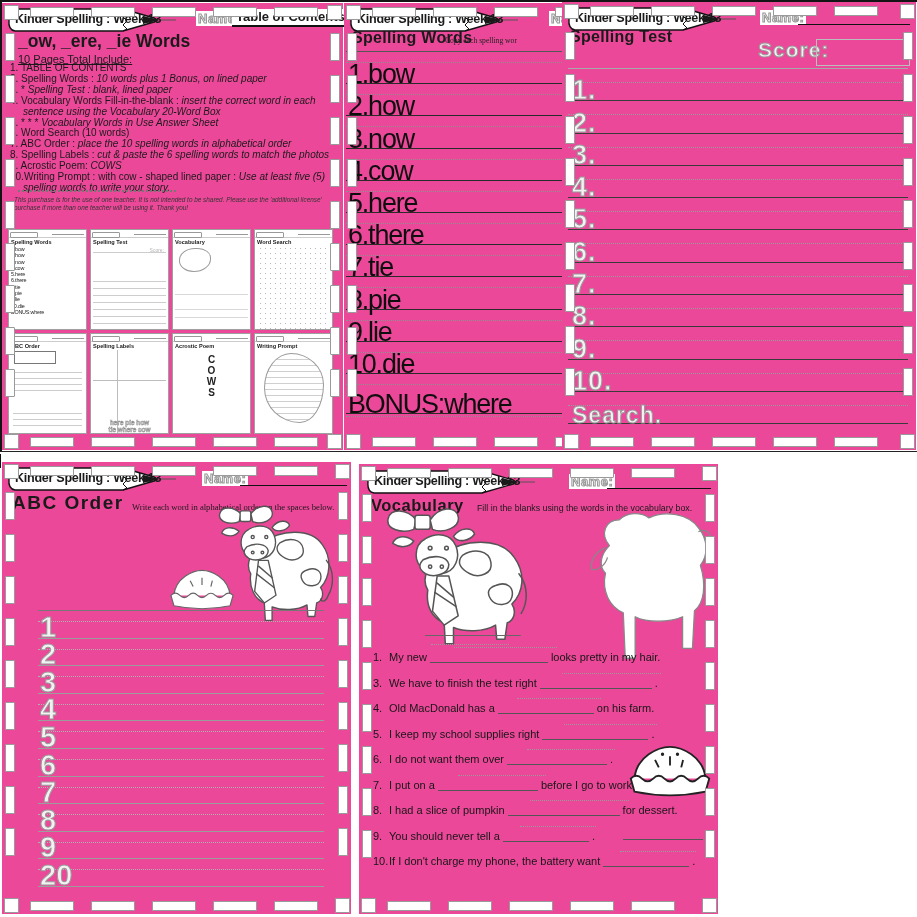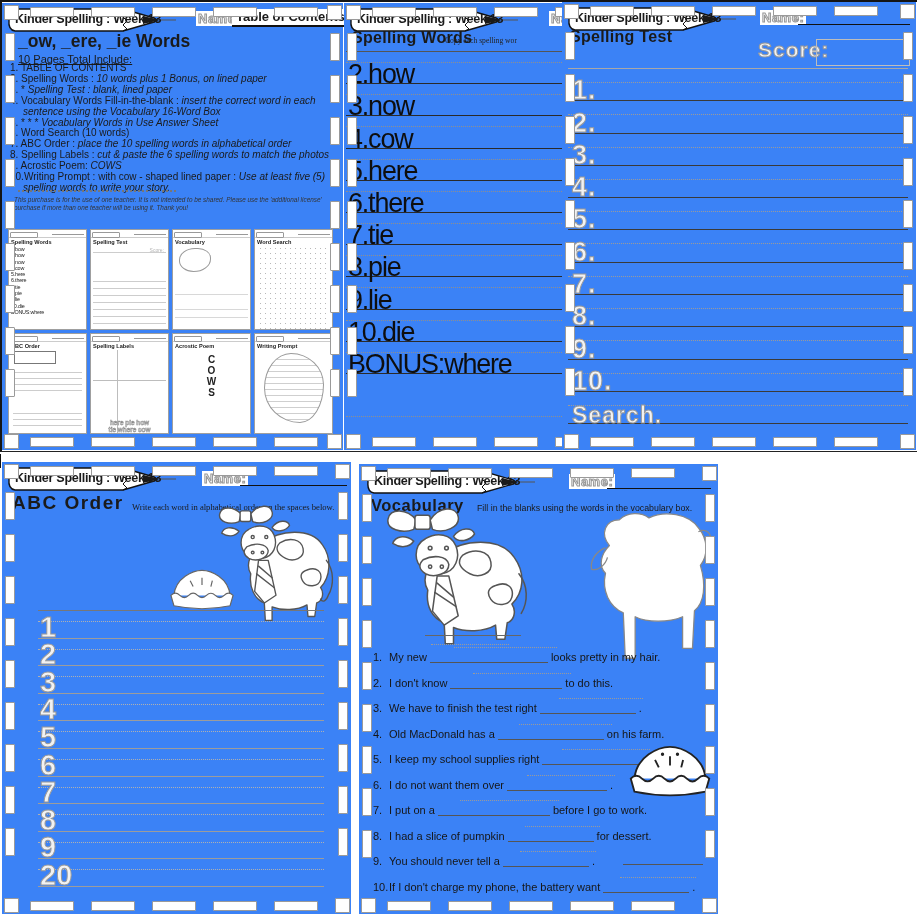--- a/index.html
+++ b/index.html
@@ -3,21 +3,21 @@
 <meta charset="utf-8">
 <style>
   html,body{margin:0;padding:0;background:#fff;}
   #canvas{position:relative;width:917px;height:917px;background:#fff;overflow:hidden;
           font-family:"Liberation Sans",sans-serif;color:#1a1a1a;}
   #top-line{position:absolute;left:0;top:0;width:917px;height:2px;background:#141414;}
   #left-line{position:absolute;left:0;top:0;width:2px;height:452px;background:#141414;}
   #sep-line{position:absolute;left:0;top:451px;width:917px;height:1px;background:#222;}
   #left-tick{position:absolute;left:0;top:454px;width:1px;height:14px;background:#111;}
 
-  .page{position:absolute;background:#3b82f6;text-decoration:underline;}
+  .page{position:absolute;background:#ec4899;text-decoration:underline;}
   .page-inner{position:relative;height:100%;}
   #page-words{overflow:hidden;}
 
   
   .frame{position:absolute;inset:0;pointer-events:none;}
   .frame i{position:absolute;border:1px solid #9a9a9a;background:#fff;border-radius:1px;}
   .frame .corner{width:13px;height:13px;background:#fff;border:1px solid #9a9a9a;}
 
   
   .pencil{position:absolute;left:4px;top:4px;width:172px;height:26px;}
@@ -165,21 +165,21 @@
       </div>
       <span class="name-label outline" style="left:194px;top:8px;">Name:</span>
       <div class="toc-name-value">Table of Contents</div>
       <div class="toc-title">_ow, _ere, _ie Words</div>
       <div class="toc-sub">10 Pages Total Include:</div>
       <ol class="toc-list">
 
       <li class="toc-item"><span>1. TABLE OF CONTENTS</span><i class="it"></i></li>
           <li class="toc-item"><span>2. Spelling Words : </span><i class="it">10 words plus 1 Bonus, on lined paper</i></li>
           <li class="toc-item"><span>3. * </span><i class="it">Spelling Test : blank, lined paper</i></li>
-          <li class="toc-item"><span>4. Vocabulary Words Fill-in-the-blank : </span><i class="it">insert the correct word in each sentence using the Vocabulary 16-Word Box</i></li>
+          <li class="toc-item"><span>4. Vocabulary Words Fill-in-the-blank : </span><i class="it">insert the correct word in each sentence using the Vocabulary 20-Word Box</i></li>
           <li class="toc-item"><span>5. * * * </span><i class="it">Vocabulary Words in Use Answer Sheet</i></li>
           <li class="toc-item"><span>6. Word Search (10 words)</span><i class="it"></i></li>
           <li class="toc-item"><span>7. ABC Order : </span><i class="it">place the 10 spelling words in alphabetical order</i></li>
           <li class="toc-item"><span>8. Spelling Labels : </span><i class="it">cut &amp; paste the 6 spelling words to match the photos</i></li>
           <li class="toc-item"><span>9. Acrostic Poem: </span><i class="it">COWS</i></li>
           <li class="toc-item"><span>10.Writing Prompt : with cow - shaped lined paper : </span><i class="it">Use at least five (5) spelling words to write your story.</i></li>
         </ol>
       <div class="toc-dots"></div>
       <div class="fine-print">This purchase is for the use of one teacher. It is not intended to be shared. Please use the 'additional license' purchase if more than one teacher will be using it. Thank you!</div>
       <div class="thumb-grid">
@@ -285,20 +285,23 @@
           <polygon points="137,9 154,13 137,17" fill="#1a1a1a"></polygon>
           <line x1="154" y1="13" x2="170" y2="13" stroke="#555" stroke-width="1"></line>
         </svg>
         <span class="ptext">Kinder Spelling : Week 13</span>
       </div>
       <span class="name-label outline" style="left:205px;top:8px;">Name:</span>
       <div class="pw-title">Spelling Words</div>
       <div class="pw-instr">Copy each spelling wor</div>
       <div class="sw-rows">
 
+      <div class="sw-row">
+            <span class="sw-word">1.bow</span>
+          </div>
           <div class="sw-row">
             <span class="sw-word">2.how</span>
           </div>
           <div class="sw-row">
             <span class="sw-word">3.now</span>
           </div>
           <div class="sw-row">
             <span class="sw-word">4.cow</span>
           </div>
           <div class="sw-row">
@@ -597,21 +600,20 @@
             <path d="M24 40 C14 44 8 54 10 62 C16 64 24 58 26 50" fill="none"></path>
             <path d="M118 24 C126 20 132 26 130 34" fill="none"></path>
           </g>
         </svg>
       </div>
       <div class="vo-line-solid"></div>
       <div class="vo-line-dotted"></div>
       <div class="sentences">
 
       <div class="sent"><span class="s-num">1.</span><span>My new</span><span class="blank"></span><span>looks pretty in my hair.</span></div>
-          <div class="sent"><span class="s-num">2.</span><span>I don't know</span><span class="blank"></span><span>to do this.</span></div>
           <div class="sent"><span class="s-num">3.</span><span>We have to finish the test right</span><span class="blank"></span><span>.</span></div>
           <div class="sent"><span class="s-num">4.</span><span>Old MacDonald has a</span><span class="blank"></span><span>on his farm.</span></div>
           <div class="sent"><span class="s-num">5.</span><span>I keep my school supplies right</span><span class="blank"></span><span>.</span></div>
           <div class="sent"><span class="s-num">6.</span><span>I do not want them over</span><span class="blank"></span><span>.</span></div>
           <div class="sent"><span class="s-num">7.</span><span>I put on a</span><span class="blank"></span><span>before I go to work.</span></div>
           <div class="sent"><span class="s-num">8.</span><span>I had a slice of pumpkin</span><span class="blank"></span><span>for dessert.</span></div>
           <div class="sent has-blank2"><span class="s-num">9.</span><span>You should never tell a</span><span class="blank"></span><span>.</span></div>
           <div class="sent"><span class="s-num">10.</span><span>If I don't charge my phone, the battery want</span><span class="blank"></span><span>.</span></div>
         </div>
       <div class="vo-pie">

